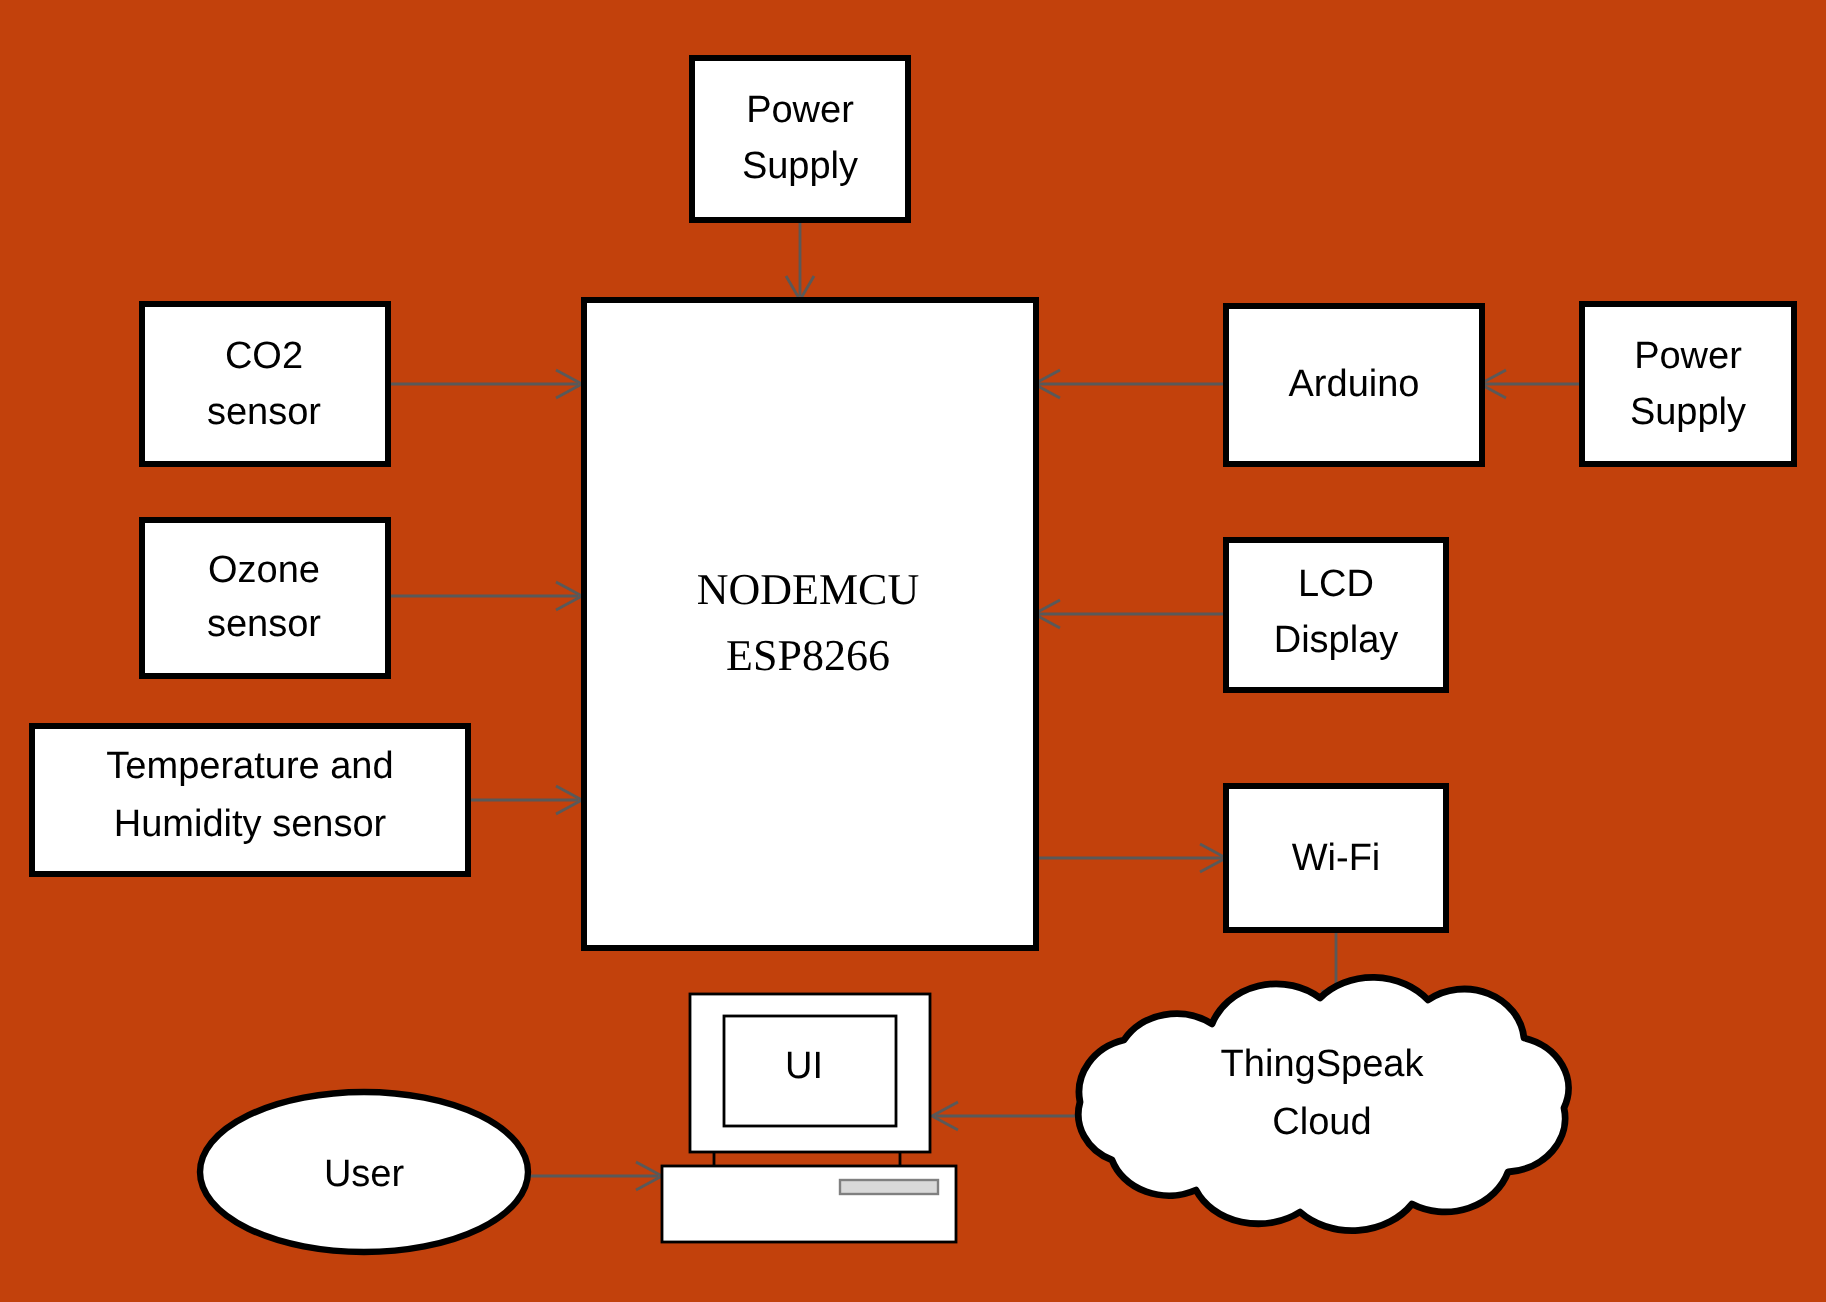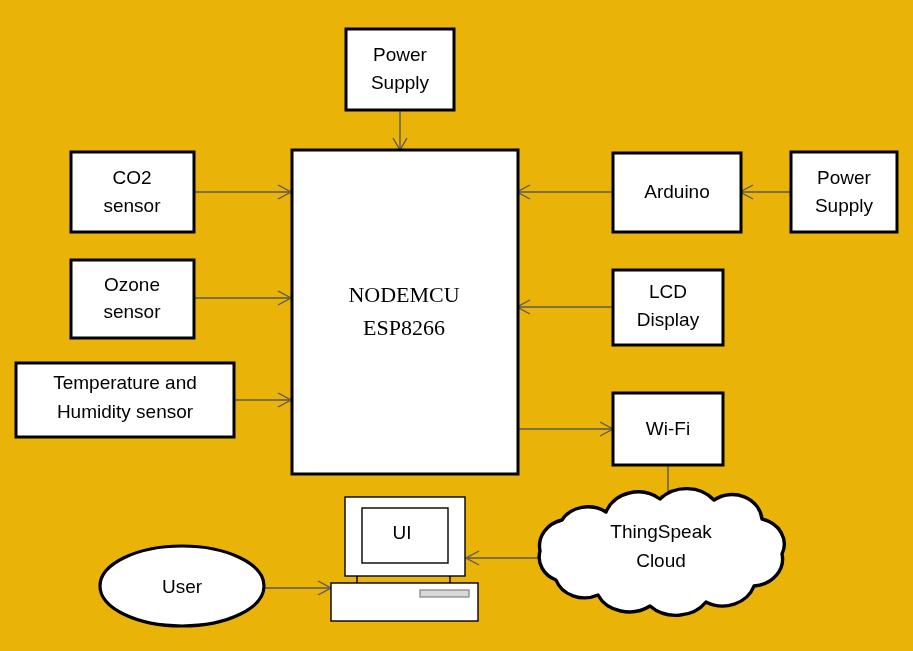--- a/index.html
+++ b/index.html
@@ -4,21 +4,21 @@
 <style>
   html, body {
     margin: 0;
     padding: 0;
     background: #ffffff;
   }
   #diagram-root {
     position: relative;
     width: 913px;
     height: 651px;
-    background: #eab308;
+    background: #c2410c;
     font-family: "Liberation Sans", sans-serif;
     overflow: hidden;
   }
   svg#diagram-canvas {
     display: block;
     width: 913px;
     height: 651px;
   }
   .box-shape {
     fill: #ffffff;

